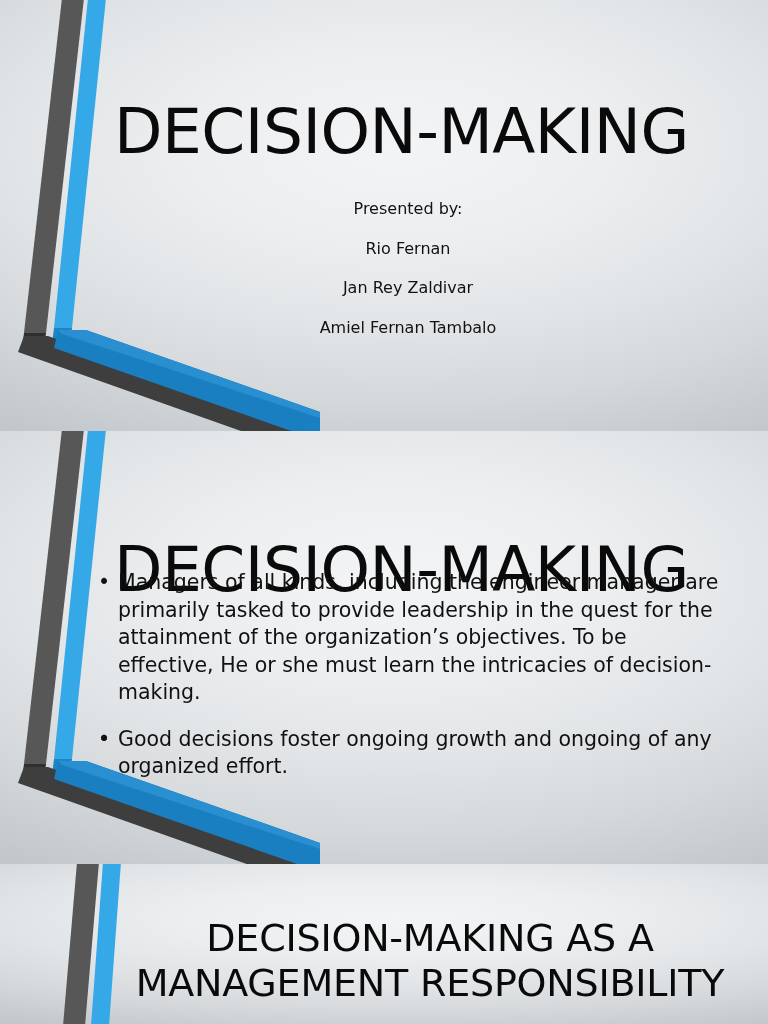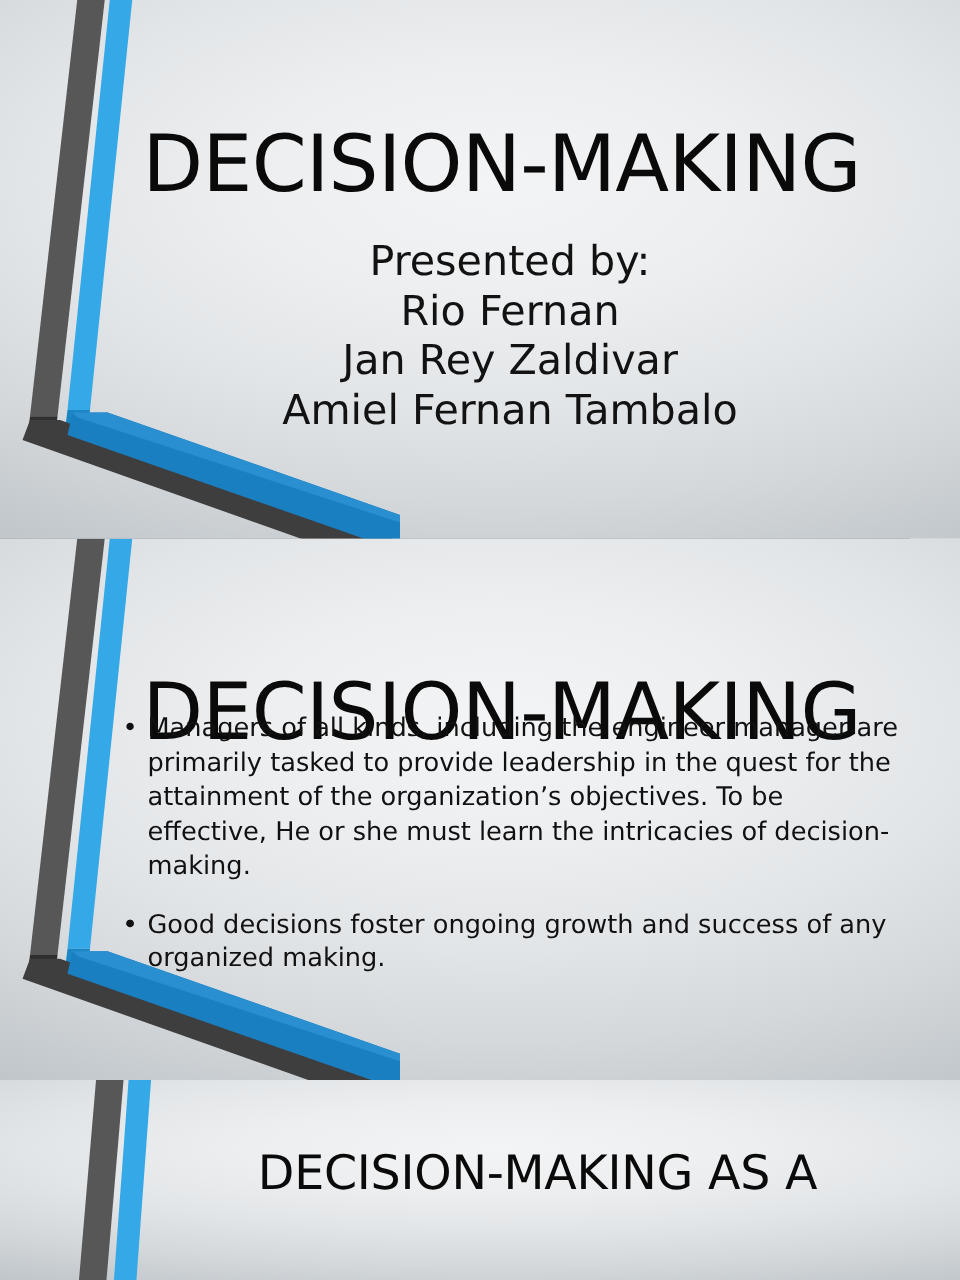--- a/index.html
+++ b/index.html
@@ -66,21 +66,21 @@
     font-size: 63px;
   }
 
   .s1-presenters {
     position: absolute;
     left: 158px;
     top: 189px;
     width: 500px;
     text-align: center;
     color: #121212;
-    font-size: 33px;
+    font-size: 16px;
     line-height: 39.5px;
   }
   .s1-presenters div { white-space: nowrap; }
 
   .s2-title {
     left: 114px;
     top: 65px;
     font-size: 63px;
   }
 
@@ -177,32 +177,33 @@
     <div class="bullets">
       <div class="bullet">
         <span class="dot">•</span>
         <span>Managers of all kinds, including the engineer manager are primarily tasked to provide leadership in the quest for the attainment of the organization’s objectives. To be effective, He or she must learn the intricacies of decision-making.</span>
       </div>
       <div class="bullet">
         <span class="dot">•</span>
       </div>
       <div class="bullet">
         <span class="dot">•</span>
-        <span>Good decisions foster ongoing growth and success of any organized making.</span>
+        <span>Good decisions foster ongoing growth and ongoing of any organized effort.</span>
       </div>
     </div>
   </section>
 
   <section class="slide slide-3">
 
     <div class="chev">
       <svg width="320" height="160" viewBox="0 0 320 160" xmlns="http://www.w3.org/2000/svg">
         <polygon points="77,-2 99,-2 85,162 63,162" fill="#575757"></polygon>
         <polygon points="103,-2 121,-2 109,162 91,162" fill="#35a8e8"></polygon>
       </svg>
     </div>
 
     <div class="s3-title">
       <div>DECISION-MAKING AS A</div>
+      <div>MANAGEMENT RESPONSIBILITY</div>
     </div>
   </section>
 
 </div>
 
 </body></html>

